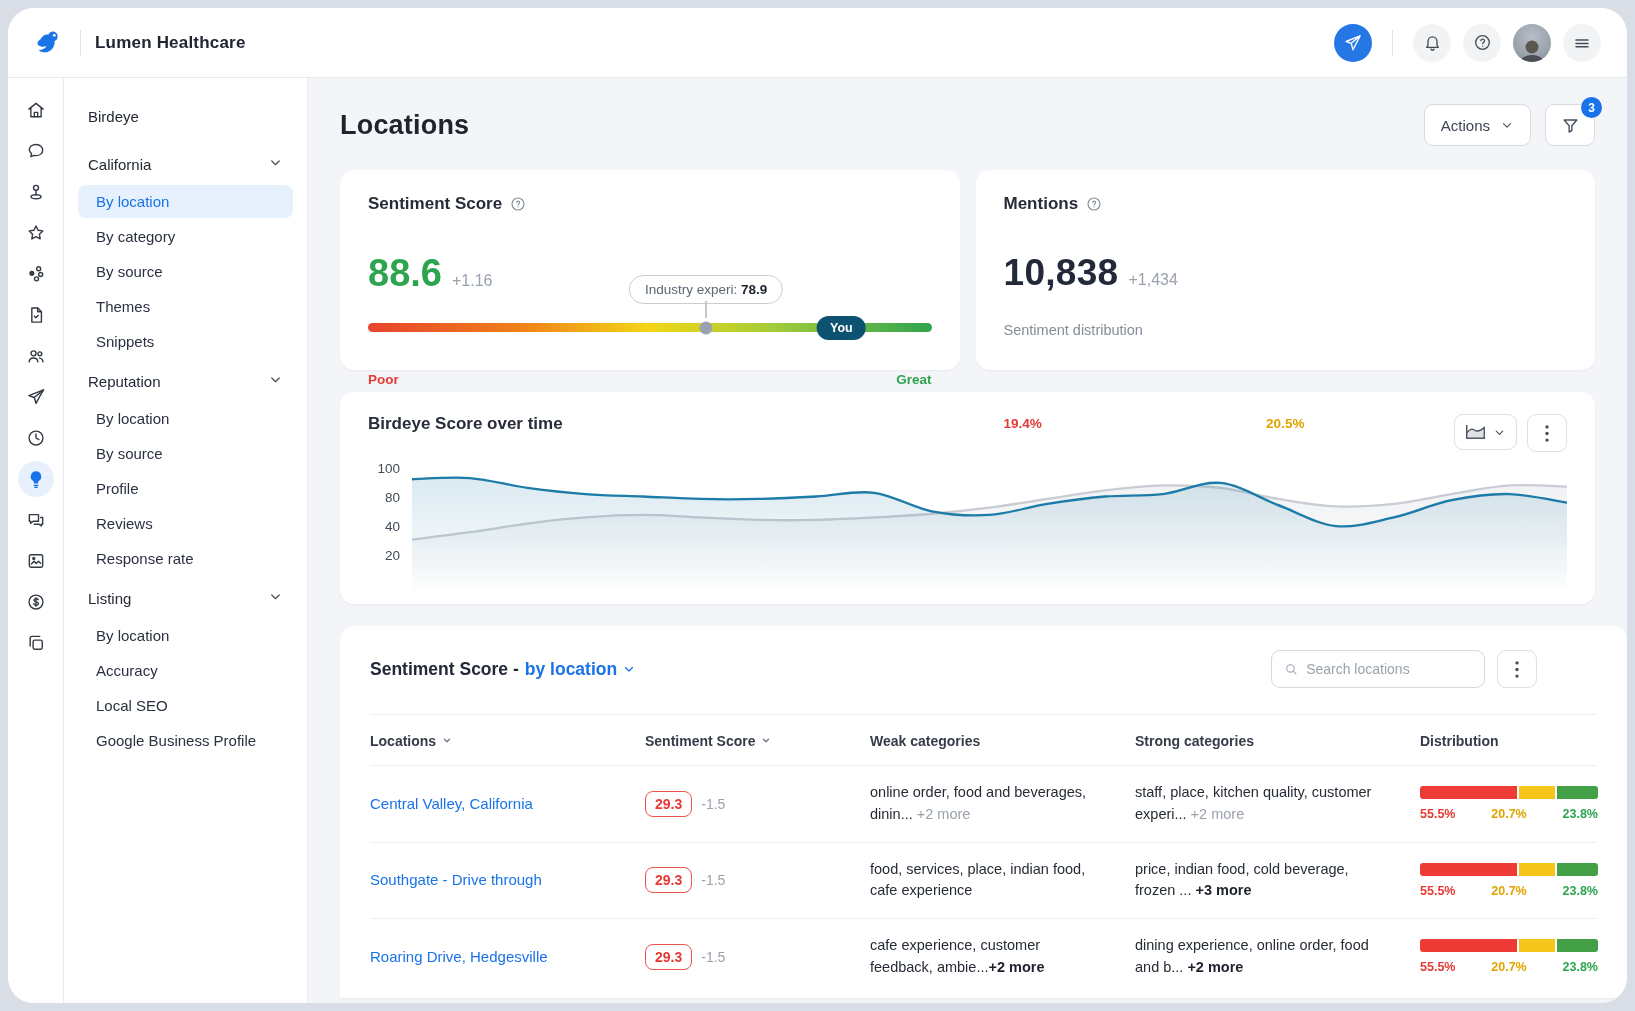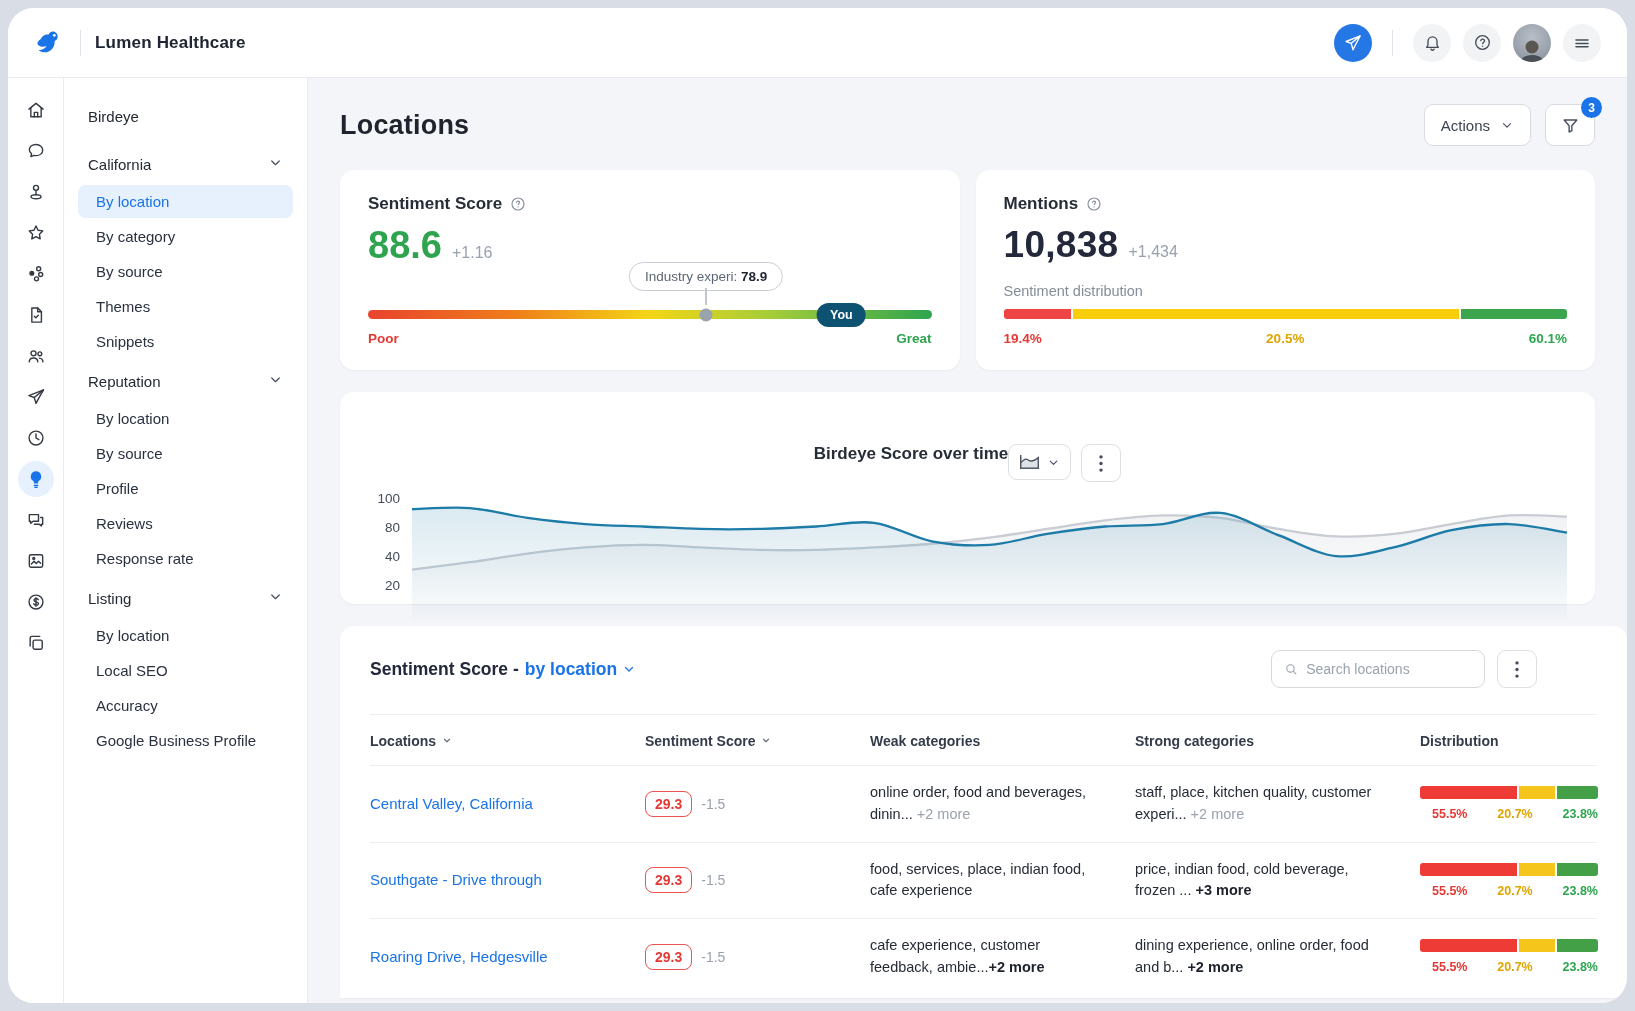--- a/index.html
+++ b/index.html
@@ -46,21 +46,21 @@
   .page-title { font-size:27px; font-weight:700; color:#1e232e; letter-spacing:.2px; }
   .head-actions { display:flex; gap:14px; }
   .btn { background:#fff; border:1px solid #d8dbe1; border-radius:9px; height:42px; display:flex;
          align-items:center; gap:10px; padding:0 16px; font-size:15px; color:#3c4452; cursor:pointer;
          font-family:inherit; }
   .filter-btn { position:relative; width:50px; justify-content:center; padding:0; }
   .filter-badge { position:absolute; top:-8px; right:-8px; width:21px; height:21px; border-radius:50%;
                   background:#1a73e8; color:#fff; font-size:12px; font-weight:700; display:flex;
                   align-items:center; justify-content:center; }
 
-  .card { background:#fff; border-radius:14px; box-shadow:0 1px 2px rgba(16,24,40,.05); }
+  .card { background:#fff; border-radius:14px; box-shadow:0 1px 2px rgba(16,24,40,.05);gap:28px; }
   .cards-row { display:flex; gap:16px; }
   .stat-card { flex:1; height:200px; padding:24px 28px; display:flex; flex-direction:column; }
   .card-title-row { display:flex; align-items:center; gap:8px; }
   .card-title { font-size:17px; font-weight:700; color:#272d38; }
   .help-ic { color:#8a929e; display:flex; }
   .score-row { display:flex; align-items:baseline; gap:10px; margin-top:10px; }
   .big-green { font-size:38px; font-weight:700; color:#2ea44f; }
   .big-dark { font-size:37px; font-weight:700; color:#23293a; letter-spacing:.3px; }
   .delta { font-size:16px; color:#98a1ad; }
 
@@ -79,21 +79,21 @@
   .bar-ends { display:flex; justify-content:space-between; margin-top:12px; font-size:13.5px; font-weight:700; }
   .poor { color:#e53935; } .great { color:#2ea44f; }
 
   .dist-label { margin-top:auto; font-size:14.5px; color:#848d99; margin-bottom:10px; }
   .dist-bar { display:flex; height:10px; border-radius:3px; overflow:hidden; }
   .dist-bar .seg + .seg { margin-left:2px; }
   .dist-pcts { display:flex; justify-content:space-between; margin-top:12px; font-size:13.5px; font-weight:700; }
 
   
   .chart-card { margin-top:22px; padding:22px 28px 10px; height:212px; }
-  .chart-head { display:flex; align-items:flex-start; justify-content:center;margin-top:30px; }
+  .chart-head { display:flex; align-items:flex-start; justify-content:space-between; }
   .chart-btns { display:flex; gap:10px; }
   .mini-btn { background:#fff; border:1px solid #dcdfe4; border-radius:9px; height:36px; min-width:40px;
               display:flex; align-items:center; justify-content:center; gap:7px; padding:0 10px;
               color:#474e59; cursor:pointer; }
   .chart-zone { display:flex; margin-top:10px; }
   .yaxis { position:relative; width:44px; flex:0 0 44px; }
   .ytick { position:absolute; right:12px; transform:translateY(-50%); font-size:13.5px; color:#434b57; }
   .plot { flex:1; height:132px; }
   .plot svg { display:block; width:100%; height:132px; }
 
@@ -119,21 +119,21 @@
   .loc-link { color:#1a73e8; font-size:15px; cursor:pointer; }
   .score-cell { display:flex; align-items:center; gap:9px; }
   .score-badge { border:1.5px solid #ef5350; color:#e53935; font-weight:700; font-size:14px;
                  border-radius:8px; padding:4px 9px; }
   .score-delta { color:#9aa2ad; font-size:14px; }
   .cat-cell { font-size:14.5px; color:#262c36; line-height:1.5; }
   .more-gray { color:#9aa2ad; }
   .more-bold { color:#1d222c; font-weight:700; }
   .row-dist .dist-bar { height:13px; border-radius:3px; width:178px; }
   .row-dist .dist-pcts { width:178px; margin-top:8px; font-size:12.5px; font-weight:700; }
-  .pct-red { color:#e53935;margin-left:12px; } .pct-yel { color:#dfa400; } .pct-grn { color:#2ea44f; }
+  .pct-red { color:#e53935; } .pct-yel { color:#dfa400; } .pct-grn { color:#2ea44f; }
 </style>
 </head>
 <body>
 
 <div class="window">
 
   <div class="topbar">
     <div class="brand">
       <svg width="34" height="34" viewBox="0 0 34 34">
         <path fill="#1b73e8" d="M8.5 13.2c2-3.8 5.2-5.4 8-4.6 1.2-2.6 4-3.6 6.3-2.6 2.4 1 3.5 3.7 2.6 6.2-.5 1.3-1.5 2.2-2.8 2.7.4 4.5-1.8 8.7-6 10.6-3.3 1.5-7.2 1-9.9-1.2 3.5-.3 6.3-1.7 7.9-4.2-2.9 1.2-5.7 1-7.8-.6-1.6-1.3-2.3-3.5 1.7-6.3z"></path>
@@ -297,22 +297,22 @@
           <div class="nav-item">Profile</div>
           <div class="nav-item">Reviews</div>
           <div class="nav-item">Response rate</div>
           <div class="nav-section">
             <span>Listing</span>
             <span><svg width="15" height="15" viewBox="0 0 24 24" fill="none" stroke="currentColor" stroke-width="2" stroke-linecap="round" stroke-linejoin="round">
                 <path d="M6 9.5l6 6 6-6"></path>
               </svg></span>
           </div>
           <div class="nav-item">By location</div>
+          <div class="nav-item">Accuracy</div>
           <div class="nav-item">Local SEO</div>
-          <div class="nav-item">Accuracy</div>
           <div class="nav-item">Google Business Profile</div>
         </div>
     </div>
 
     <div class="main">
 
       <div class="page-head">
         <div class="page-title">Locations</div>
         <div class="head-actions">
           <button class="btn">

